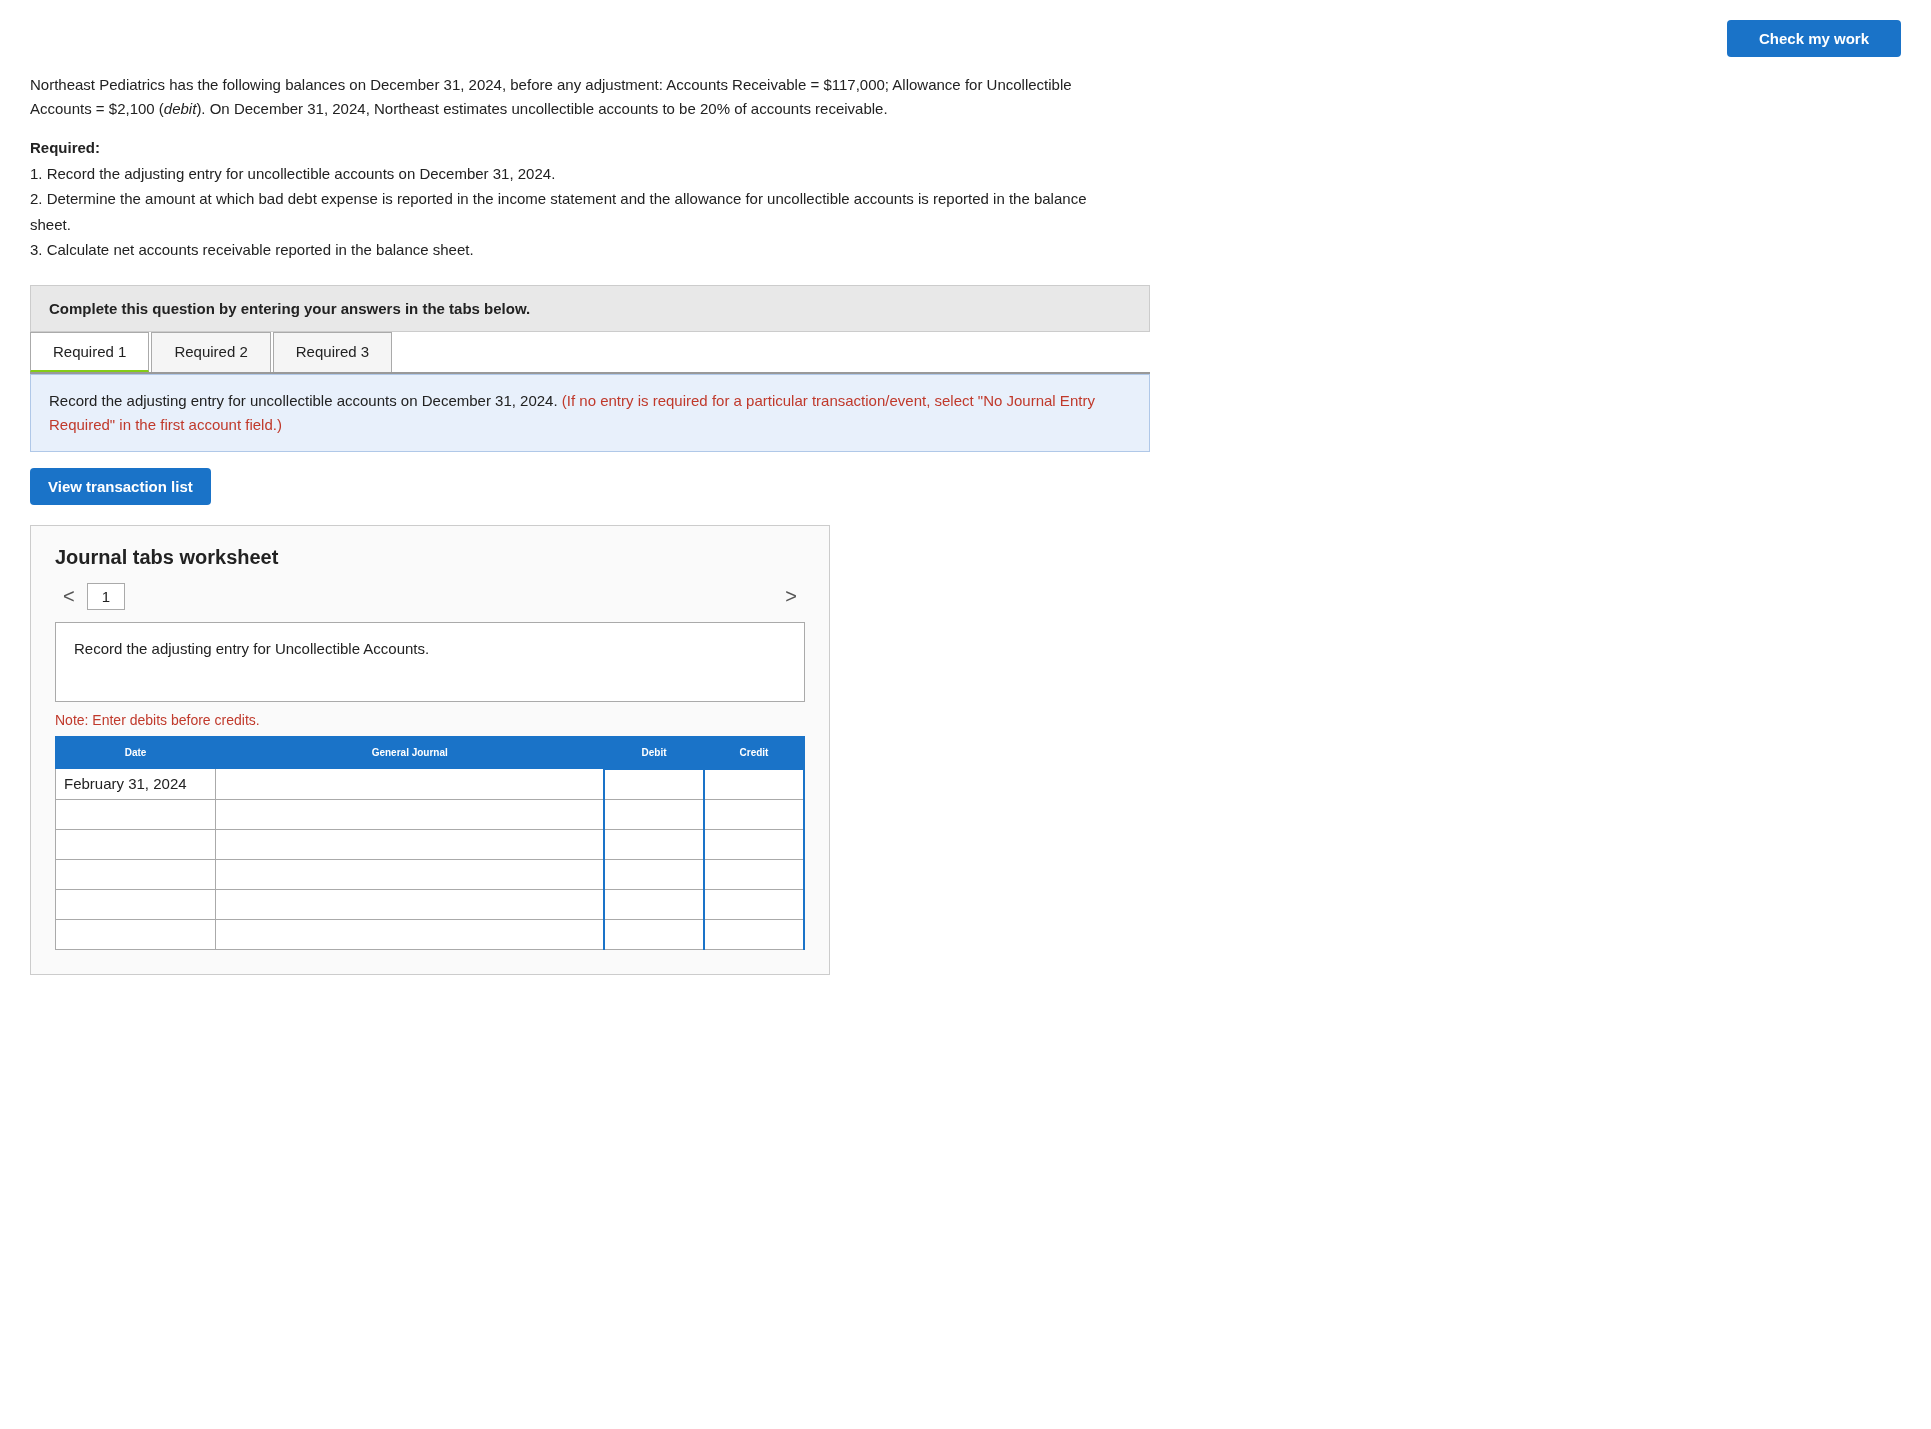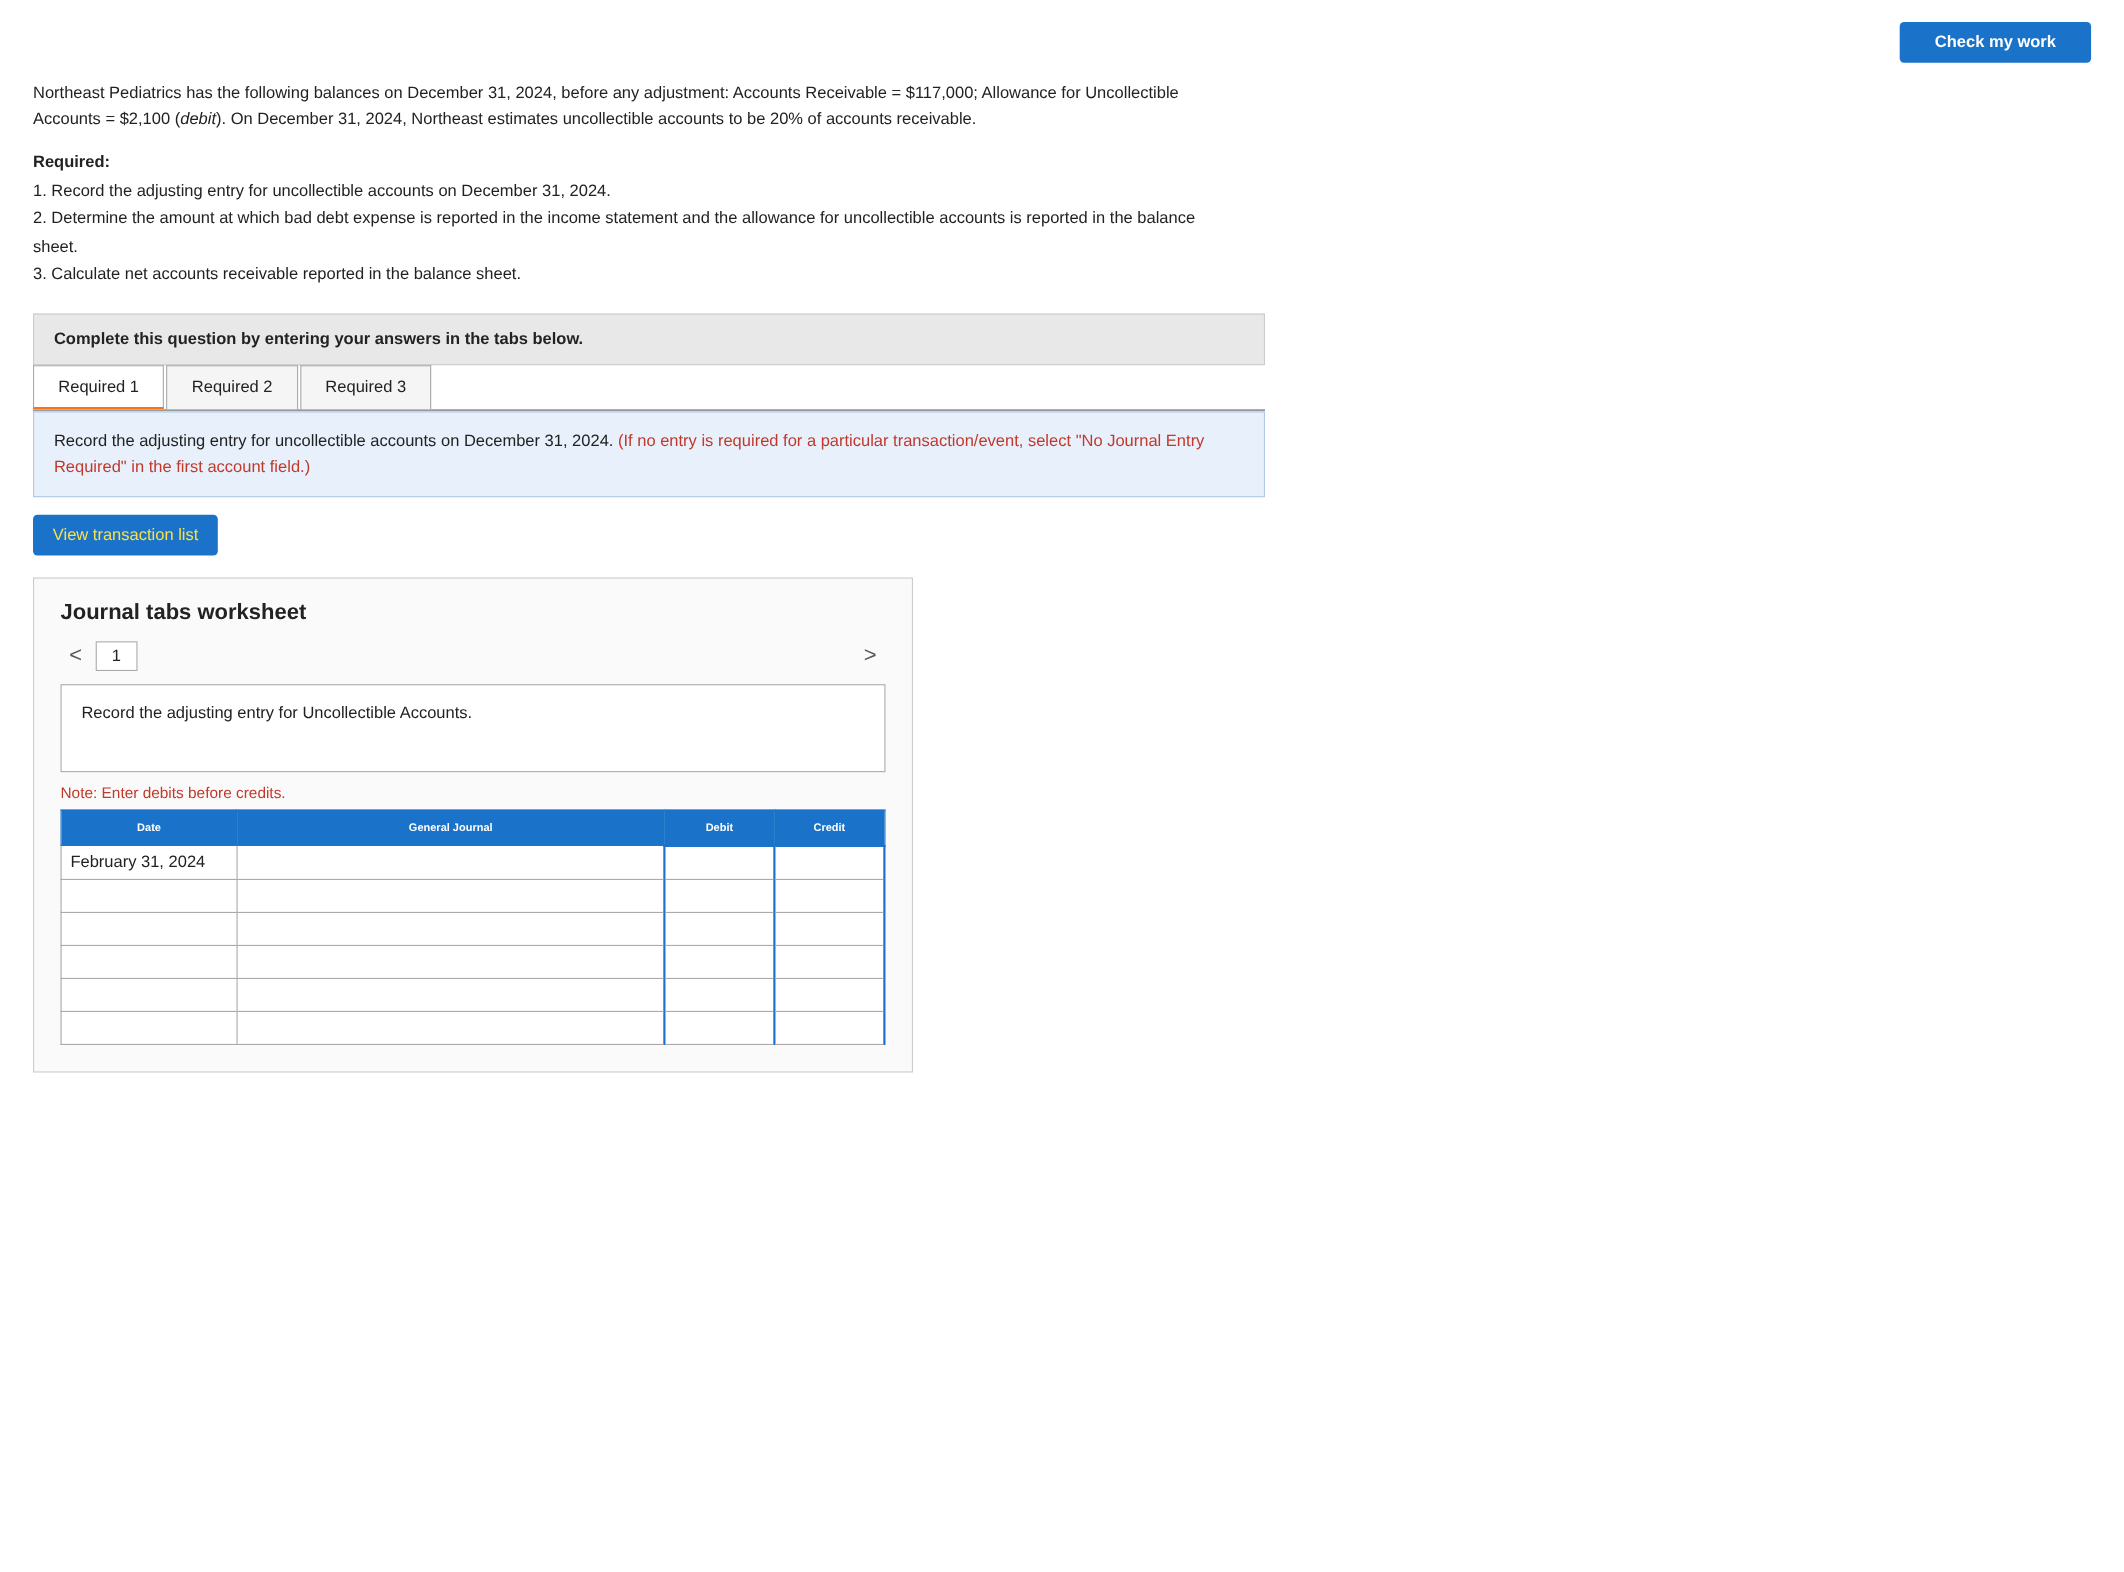--- a/index.html
+++ b/index.html
@@ -55,45 +55,45 @@
       padding: 10px 22px;
       border: 1px solid #aaa;
       border-bottom: none;
       background: #f5f5f5;
       cursor: pointer;
       font-size: 15px;
       margin-right: 2px;
     }
     .tab.active {
       background: #fff;
-      border-bottom: 2px solid #f97316;
+      border-bottom: 2px solid #84cc16;
       font-weight: normal;
     }
     .instruction-text-box {
       max-width: 1120px;
       background: #e8f0fb;
       border: 1px solid #b0c8e8;
       padding: 14px 18px;
       font-size: 15px;
       line-height: 1.6;
       margin-top: 0;
     }
     .instruction-text-box .red-text {
       color: #c0392b;
     }
     .view-transaction-btn {
       background: #1a73c8;
-      color: #fde047;
+      color: #ffffff;
       border: none;
       padding: 10px 18px;
       font-size: 15px;
       border-radius: 4px;
       cursor: pointer;
       margin: 16px 0;
-      font-weight: normal;
+      font-weight: bold;
     }
     .journal-worksheet {
       max-width: 800px;
       border: 1px solid #ccc;
       padding: 20px 24px 24px 24px;
       background: #fafafa;
       margin-top: 4px;
     }
     .journal-worksheet h2 {
       font-size: 20px;

